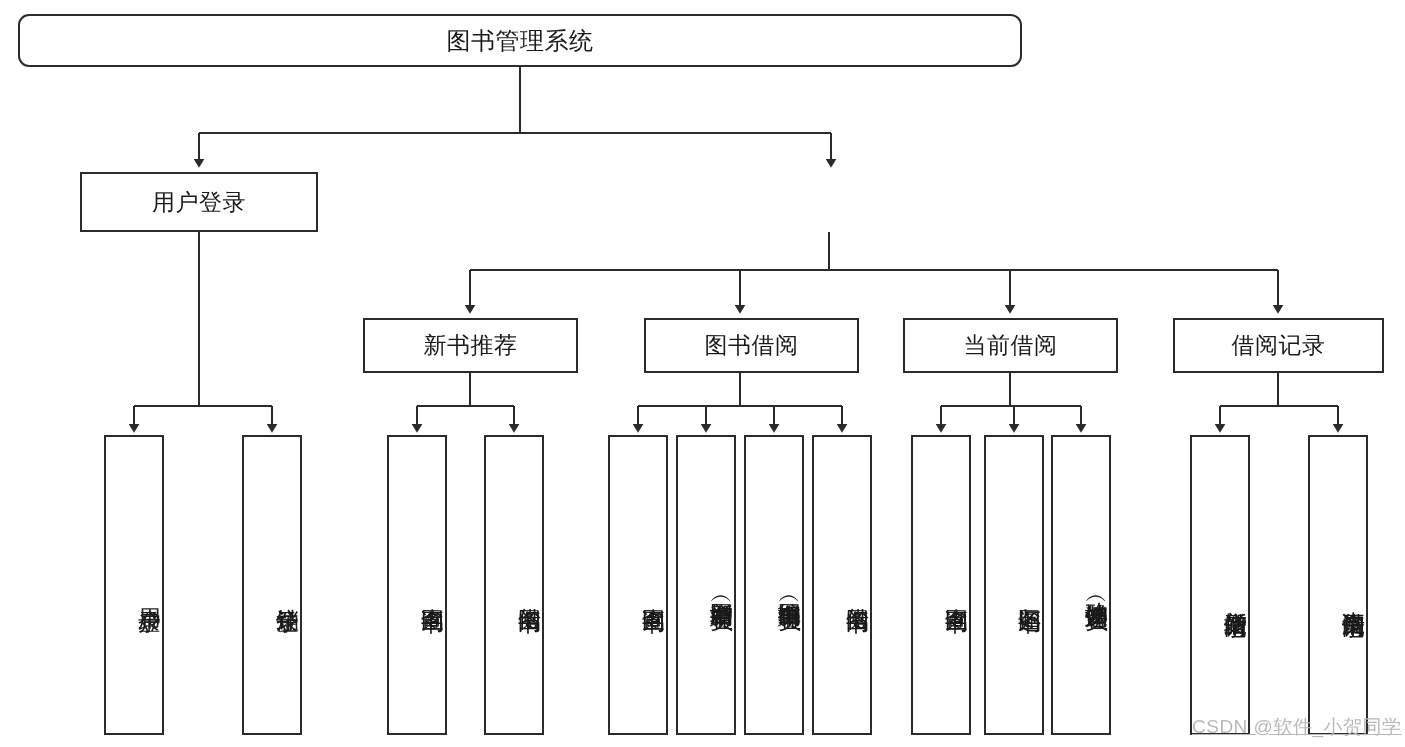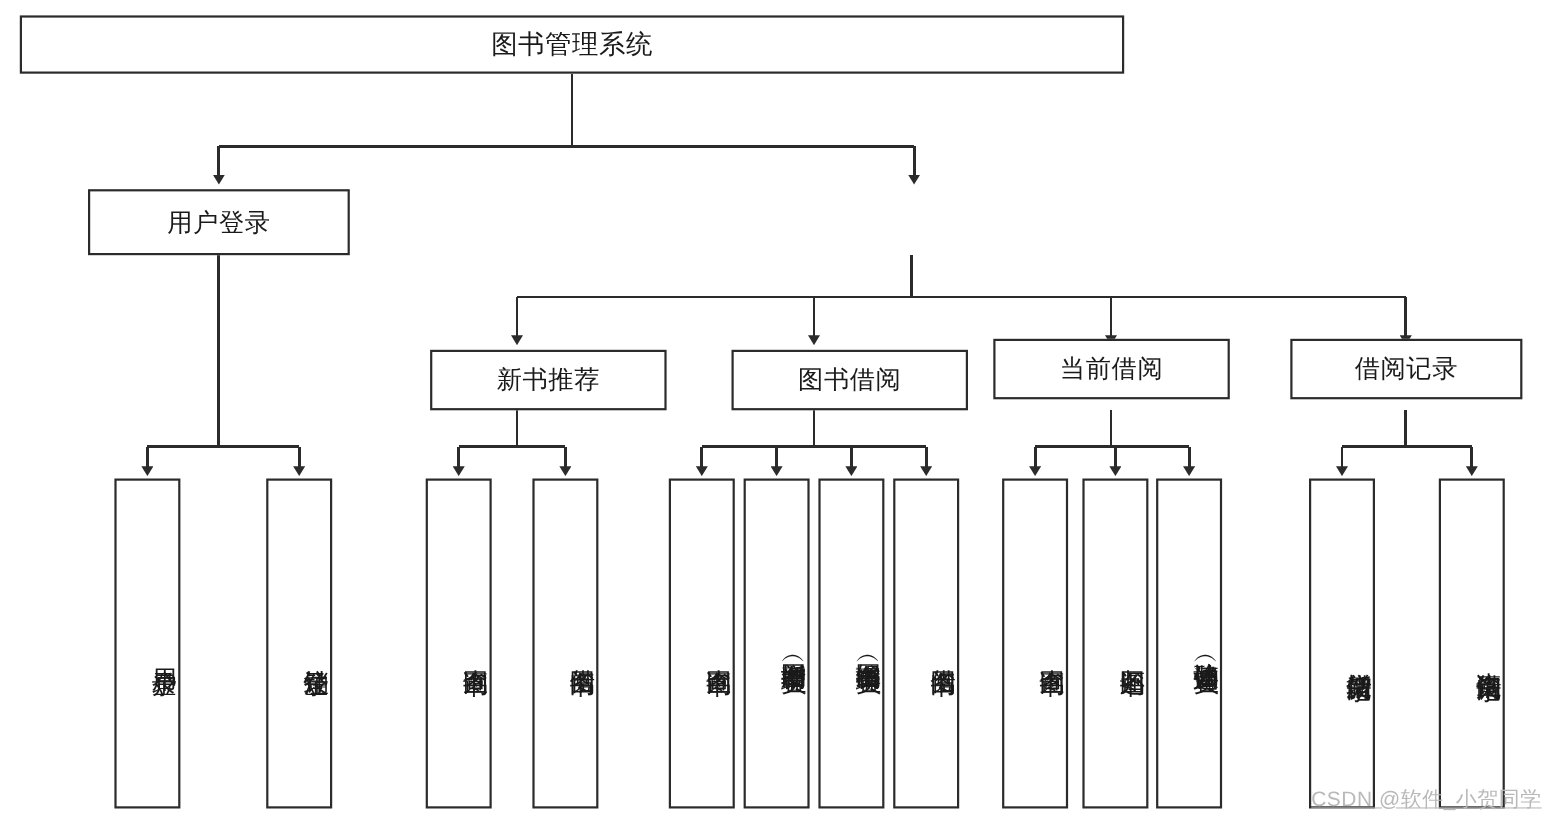--- a/index.html
+++ b/index.html
@@ -50,20 +50,21 @@
     letter-spacing: 1px;
   }
   .node.vert > span {
     writing-mode: vertical-rl;
     text-orientation: upright;
     display: block;
     white-space: nowrap;
   }
   .node.root {
     font-size: 24px;
+    border-radius: 11px;
   }
   .watermark {
     position: absolute;
     font-size: 19px;
     color: #b9b9b9;
     white-space: nowrap;
     letter-spacing: 0.5px;
     text-decoration: underline;
   }
 </style>
@@ -123,30 +124,30 @@
   </svg>
 
   <div class="node horiz root" style="left:18px;top:14px;width:1004px;height:53px;">
     <span>图书管理系统</span>
   </div>
 
   <div class="node horiz" style="left:80px;top:172px;width:238px;height:60px;">
     <span>用户登录</span>
   </div>
 
-  <div class="node horiz" style="left:363px;top:318px;width:215px;height:55px;margin-left:28px;">
+  <div class="node horiz" style="left:363px;top:318px;width:215px;height:55px;">
     <span>新书推荐</span>
   </div>
-  <div class="node horiz" style="left:665px;top:318px;width:215px;height:55px;">
+  <div class="node horiz" style="left:644px;top:318px;width:215px;height:55px;">
     <span>图书借阅</span>
   </div>
-  <div class="node horiz" style="left:903px;top:308px;width:215px;height:55px;">
+  <div class="node horiz" style="left:903px;top:318px;width:215px;height:55px;">
     <span>当前借阅</span>
   </div>
-  <div class="node horiz" style="left:1173px;top:308px;width:211px;height:55px;">
+  <div class="node horiz" style="left:1173px;top:318px;width:211px;height:55px;">
     <span>借阅记录</span>
   </div>
 
   <div class="node vert" style="left:104px;top:435px;width:60px;height:300px;">
     <span>用户登录</span>
   </div>
   <div class="node vert" style="left:242px;top:435px;width:60px;height:300px;">
     <span>注销登录</span>
   </div>
 

